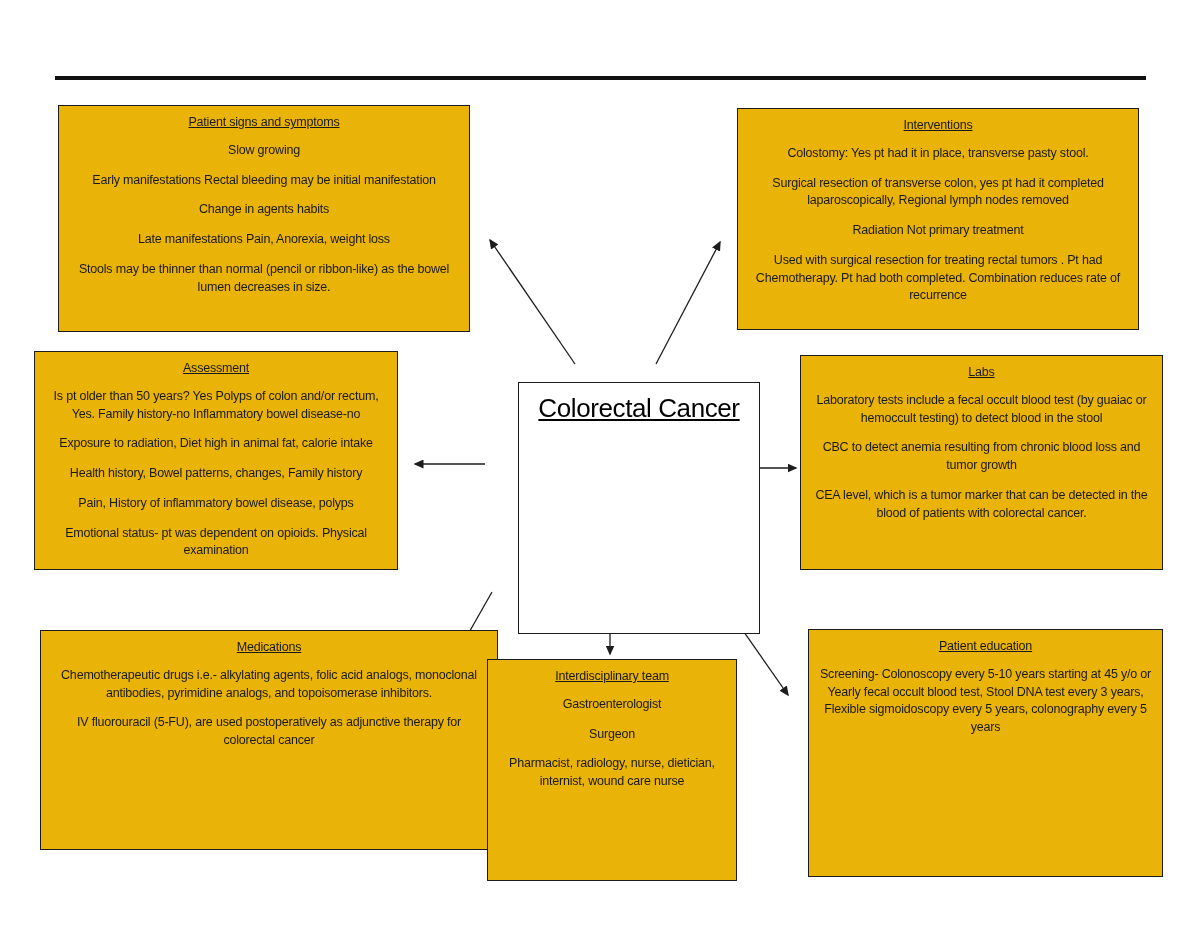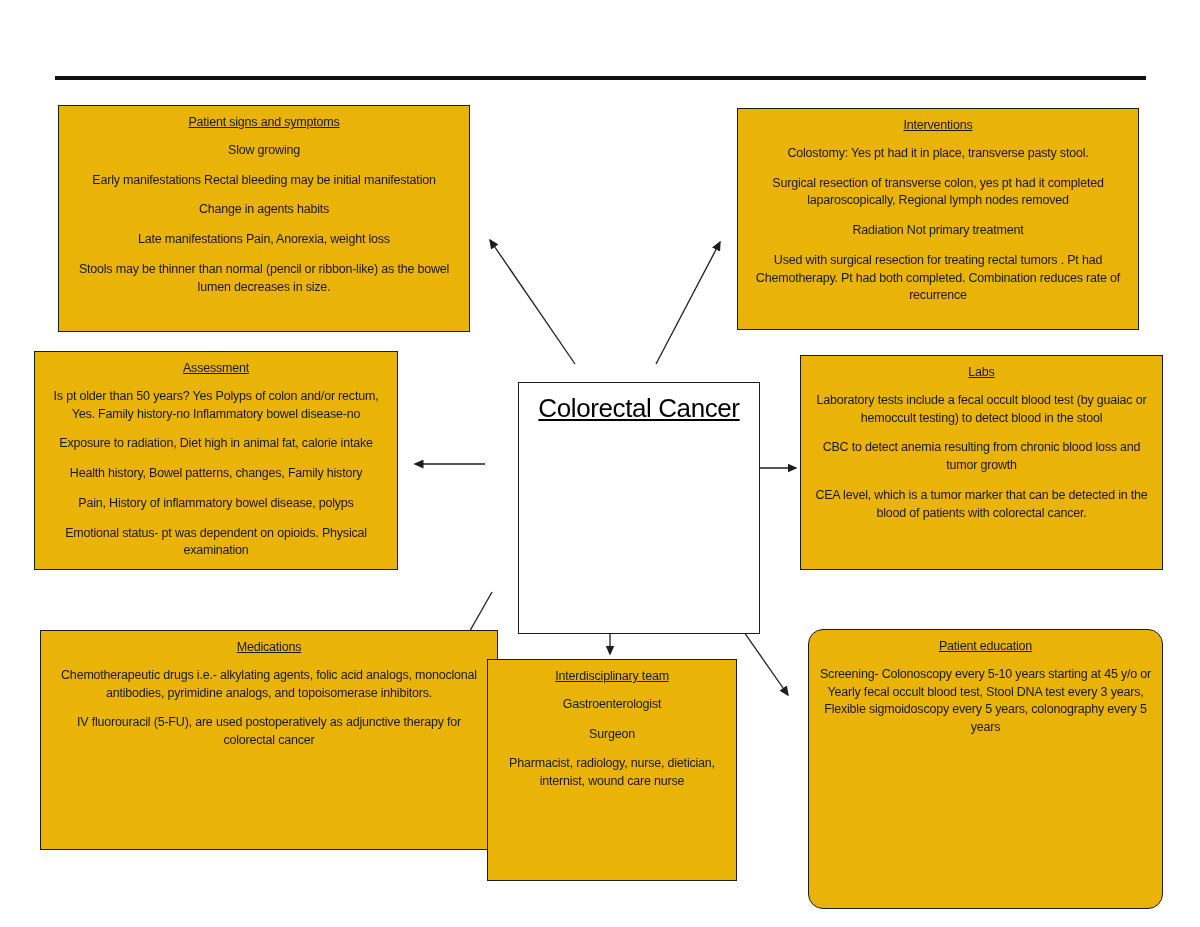--- a/index.html
+++ b/index.html
@@ -139,18 +139,18 @@
     <p>IV fluorouracil (5-FU), are used postoperatively as adjunctive therapy for colorectal cancer</p>
   </div>
 
   <div class="box" style="left:487px; top:659px; width:250px; height:222px;">
     <div class="box-title">Interdisciplinary team</div>
     <p>Gastroenterologist</p>
     <p>Surgeon</p>
     <p>Pharmacist, radiology, nurse, dietician, internist, wound care nurse</p>
   </div>
 
-  <div class="box" style="left:808px; top:629px; width:355px; height:280px;border-radius:15px;">
+  <div class="box" style="left:808px; top:629px; width:355px; height:248px;">
     <div class="box-title">Patient education</div>
     <p>Screening- Colonoscopy every 5-10 years starting at 45 y/o or Yearly fecal occult blood test, Stool DNA test every 3 years, Flexible sigmoidoscopy every 5 years, colonography every 5 years</p>
   </div>
 
 </div>
 
 </body></html>

